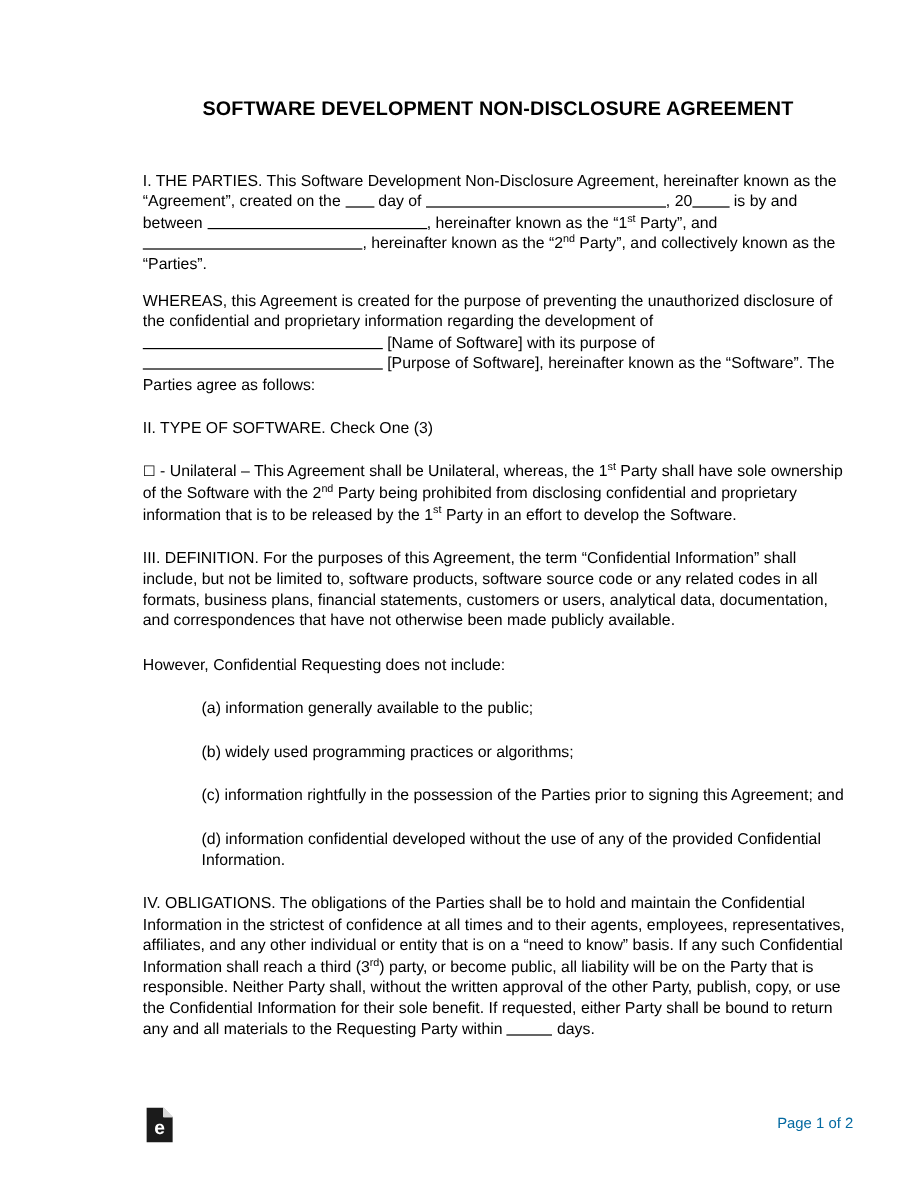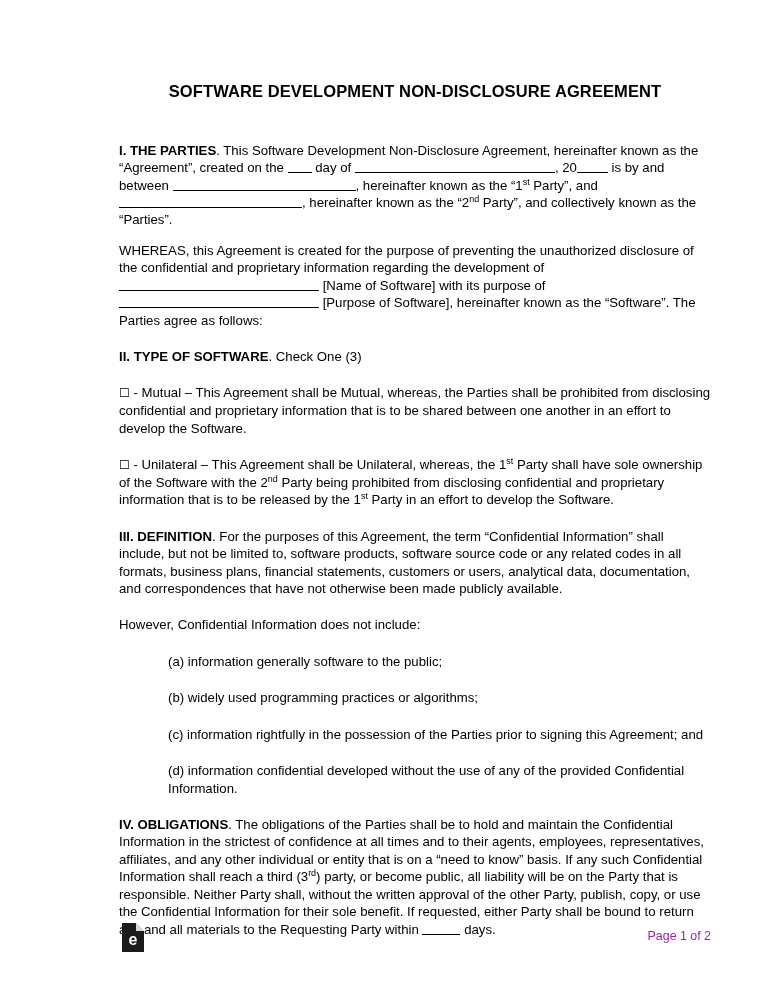--- a/index.html
+++ b/index.html
@@ -39,21 +39,21 @@
   .para {
     font-size: 13.2px;
     line-height: 1.32;
     margin: 0 0 13px 0;
     text-align: left;
   }
   .para.gap-lg {
     margin-bottom: 19px;
   }
   .heading-run {
-    font-weight: bold;
+    font-weight: normal;
   }
   .indent {
     margin-left: 49px;
   }
   .blank-line {
     display: inline-block;
     border-bottom: 1px solid #000;
     vertical-align: baseline;
     height: 0.95em;
     margin-bottom: -1px;
@@ -84,48 +84,47 @@
     left: 3px;
     top: 3px;
     width: 22px;
     height: 29px;
   }
   .page-number {
     position: absolute;
     right: 0;
     top: 9px;
     font-size: 12.4px;
-    color: #a21caf;
+    color: #0369a1;
     white-space: nowrap;
   }
 </style>
 </head>
 <body>
 
 <div id="page">
 
   <div id="doc-body">
 
     <h1 class="doc-title">SOFTWARE DEVELOPMENT NON-DISCLOSURE AGREEMENT</h1>
 
     <p class="para"><span class="heading-run">I. THE PARTIES</span><span>. This Software Development Non-Disclosure Agreement, hereinafter known as the “Agreement”, created on the </span><span class="blank-line bl-xs"></span><span> day of </span><span class="blank-line bl-xl"></span><span>, 20</span><span class="blank-line bl-sm"></span><span> is by and between </span><span class="blank-line bl-lg"></span><span>, hereinafter known as the “1</span><sup>st</sup><span> Party”, and </span><span class="blank-line bl-lg"></span><span>, hereinafter known as the “2</span><sup>nd</sup><span> Party”, and collectively known as the “Parties”.</span></p>
 
     <p class="para gap-lg"><span>WHEREAS, this Agreement is created for the purpose of preventing the unauthorized disclosure of the confidential and proprietary information regarding the development of </span><span class="blank-line bl-xl"></span><span> [Name of Software] with its purpose of </span><span class="blank-line bl-xl"></span><span> [Purpose of Software], hereinafter known as the “Software”. The Parties agree as follows:</span></p>
 
     <p class="para gap-lg"><span class="heading-run">II. TYPE OF SOFTWARE</span><span>. Check One (3)</span></p>
 
-    <p class="para gap-lg"><span class="checkbox-glyph">☐</span><span> - Mutual –  This Agreement shall be Mutual, whereas, the Parties shall be prohibited from disclosing confidential and proprietary information that is to be shared between one another in an effort to develop the Software.</span></p>
 
     <p class="para gap-lg"><span class="checkbox-glyph">☐</span><span> - Unilateral – This Agreement shall be Unilateral, whereas, the 1</span><sup>st</sup><span> Party shall have sole ownership of the Software with the 2</span><sup>nd</sup><span> Party being prohibited from disclosing confidential and proprietary information that is to be released by the 1</span><sup>st</sup><span> Party in an effort to develop the Software.</span></p>
 
     <p class="para gap-lg"><span class="heading-run">III. DEFINITION</span><span>. For the purposes of this Agreement, the term “Confidential Information” shall include, but not be limited to, software products, software source code or any related codes in all formats, business plans, financial statements, customers or users, analytical data, documentation, and correspondences that have not otherwise been made publicly available.</span></p>
 
-    <p class="para gap-lg">However, Confidential Information does not include:</p>
+    <p class="para gap-lg">However, Confidential Requesting does not include:</p>
 
-    <p class="para gap-lg indent">(a) information generally software to the public;</p>
+    <p class="para gap-lg indent">(a) information generally available to the public;</p>
     <p class="para gap-lg indent">(b) widely used programming practices or algorithms;</p>
     <p class="para gap-lg indent">(c) information rightfully in the possession of the Parties prior to signing this Agreement; and</p>
     <p class="para gap-lg indent">(d) information confidential developed without the use of any of the provided Confidential Information.</p>
 
     <p class="para"><span class="heading-run">IV. OBLIGATIONS</span><span>. The obligations of the Parties shall be to hold and maintain the Confidential Information in the strictest of confidence at all times and to their agents, employees, representatives, affiliates, and any other individual or entity that is on a “need to know” basis. If any such Confidential Information shall reach a third (3</span><sup>rd</sup><span>) party, or become public, all liability will be on the Party that is responsible. Neither Party shall, without the written approval of the other Party, publish, copy, or use the Confidential Information for their sole benefit. If requested, either Party shall be bound to return any and all materials to the Requesting Party within </span><span class="blank-line bl-days"></span><span> days.</span></p>
 
   </div>
 
   <div id="footer">
     <span class="footer-logo">

